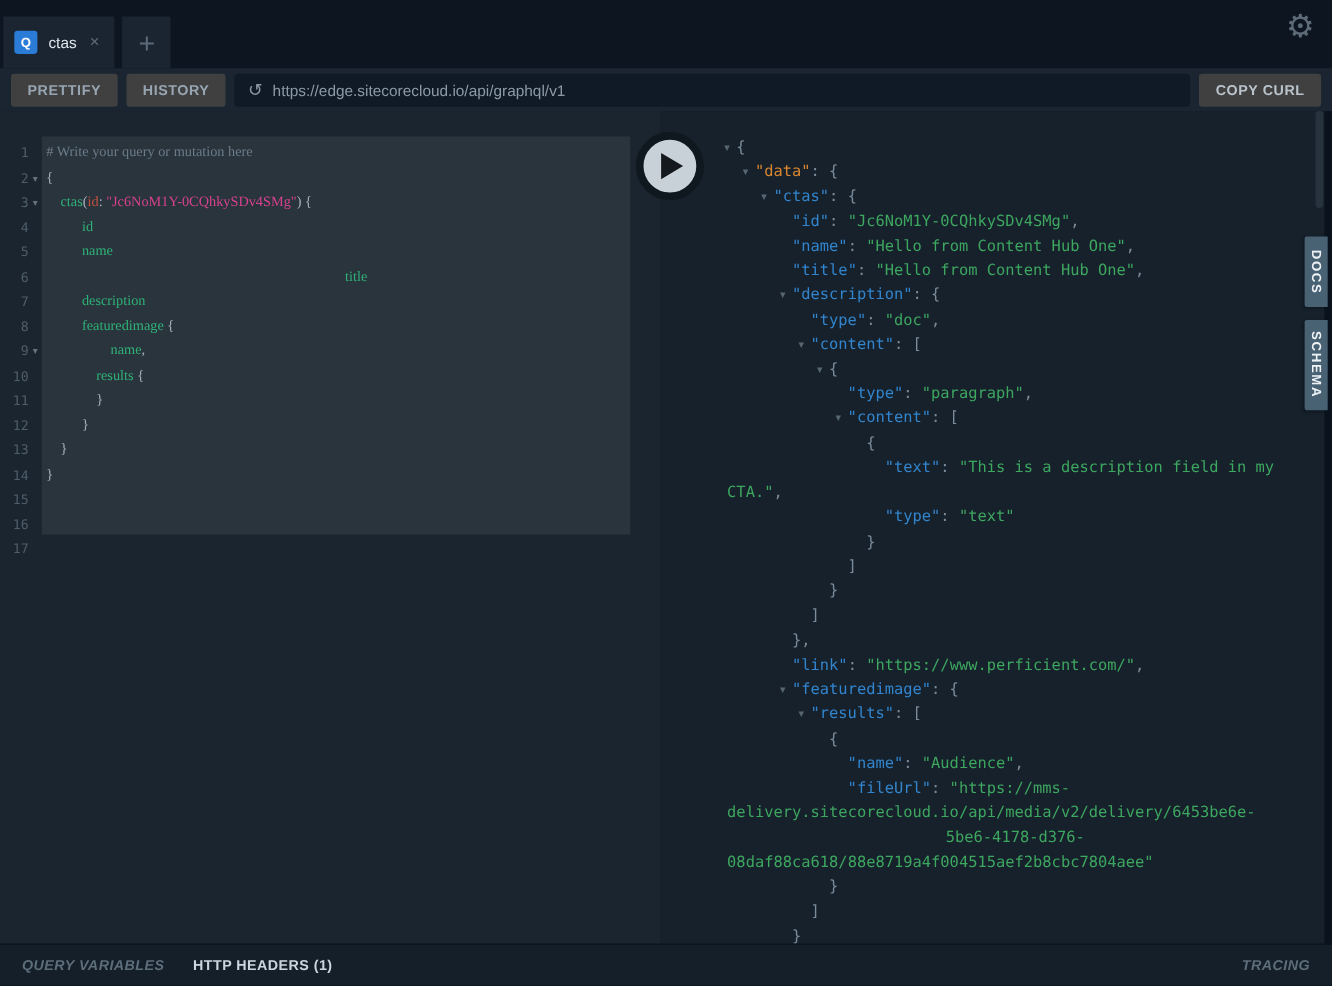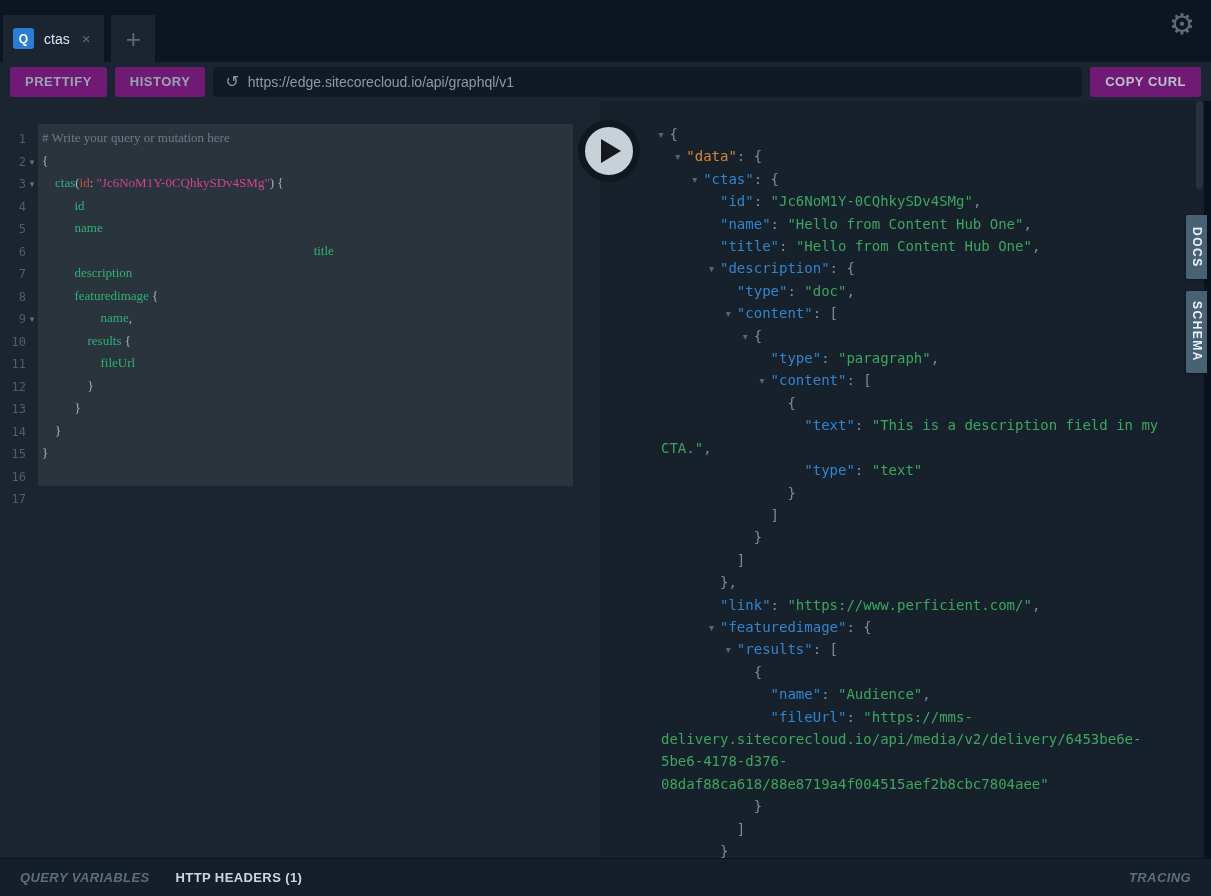--- a/index.html
+++ b/index.html
@@ -13,21 +13,21 @@
   .qbadge { width:21px; height:21px; border-radius:3px; background:#2b7cd6; color:#fff; font-size:12px; font-weight:bold; display:flex; align-items:center; justify-content:center; }
   .tablabel { color:#dfe6ec; font-size:14px; margin:0 12px 0 10px; }
   .tabclose { color:#5f6e7b; font-size:15px; cursor:pointer; }
   .newtab { width:44px; height:47px; margin-left:7px; background:#1a2531; display:flex; align-items:center; justify-content:center; cursor:pointer; }
   .newtab span { color:#5c6a77; font-size:26px; font-weight:300; line-height:1; }
   .gear { position:absolute; top:10px; right:16px; font-size:29px; color:#5d6b78; cursor:pointer; line-height:1;
           font-family:"DejaVu Sans", sans-serif; }
 
   
   .toolbar { position:absolute; top:62px; left:0; right:0; height:39px; background:#1a2531; display:flex; align-items:center; padding:0 10px; gap:8px; }
-  .tbtn { border:none; height:30px; padding:0 15px; background:#701a75; color:#97a5b2; font-family:"Liberation Sans",sans-serif; font-size:13px; font-weight:bold; letter-spacing:.5px; border-radius:3px; cursor:pointer; }
+  .tbtn { border:none; height:30px; padding:0 15px; background:#404040; color:#97a5b2; font-family:"Liberation Sans",sans-serif; font-size:13px; font-weight:bold; letter-spacing:.5px; border-radius:3px; cursor:pointer; }
   .tbtn.copycurl { color:#b9c3cc; }
   .urlbox { flex:1; height:30px; background:#0f1a26; border-radius:4px; display:flex; align-items:center; padding:0 12px; gap:9px; cursor:text; }
   .urlicon { color:#8b98a4; font-size:16px; line-height:1; font-family:"DejaVu Sans", sans-serif; }
   .urltext { color:#8d9aa6; font-size:14px; }
 
   
   .main { position:absolute; top:101px; left:0; right:0; bottom:38px; }
   .editor-pane { position:absolute; left:0; top:0; bottom:0; width:600px; background:#1b252f; cursor:text; }
   .gutter { position:absolute; left:0; top:27px; width:38px; }
   .grow { height:22.5px; display:flex; align-items:center; }
@@ -173,21 +173,20 @@
           <div class="cl" style="text-indent: 0ch;"><span class="t-com"># Write your query or mutation here</span></div>
           <div class="cl" style="text-indent: 0ch;"><span class="t-p">{</span></div>
           <div class="cl" style="text-indent: 2ch;"><span class="t-fld">ctas</span><span class="t-p">(</span><span class="t-attr">id</span><span class="t-p">: </span><span class="t-str">"Jc6NoM1Y-0CQhkySDv4SMg"</span><span class="t-p">) {</span></div>
           <div class="cl" style="text-indent: 5ch;"><span class="t-fld">id</span></div>
           <div class="cl" style="text-indent: 5ch;"><span class="t-fld">name</span></div>
           <div class="cl" style="text-indent: 5ch; text-align: center;"><span class="t-fld">title</span></div>
           <div class="cl" style="text-indent: 5ch;"><span class="t-fld">description</span></div>
           <div class="cl" style="text-indent: 5ch;"><span class="t-fld">featuredimage</span><span class="t-p"> {</span></div>
           <div class="cl" style="text-indent: 9ch;"><span class="t-fld">name</span><span class="t-p">,</span></div>
           <div class="cl" style="text-indent: 7ch;"><span class="t-fld">results</span><span class="t-p"> {</span></div>
-          <div class="cl" style="text-indent: 9ch;"><span class="t-fld">fileUrl</span></div>
           <div class="cl" style="text-indent: 7ch;"><span class="t-p">}</span></div>
           <div class="cl" style="text-indent: 5ch;"><span class="t-p">}</span></div>
           <div class="cl" style="text-indent: 2ch;"><span class="t-p">}</span></div>
           <div class="cl" style="text-indent: 0ch;"><span class="t-p">}</span></div>
         </div>
     </div>
 
     <div class="divider"></div>
 
     <div class="result-pane">
@@ -213,21 +212,21 @@
           <div class="rl" style="text-indent: 11ch;"><span class="t-rp">}</span></div>
           <div class="rl" style="text-indent: 9ch;"><span class="t-rp">]</span></div>
           <div class="rl" style="text-indent: 7ch;"><span class="t-rp">},</span></div>
           <div class="rl" style="text-indent: 7ch;"><span class="t-key">"link"</span><span class="t-rp">: </span><span class="t-rstr">"https://www.perficient.com/"</span><span class="t-rp">,</span></div>
           <div class="rl" style="text-indent: 7ch;"><span class="arr">▾</span><span class="t-key">"featuredimage"</span><span class="t-rp">: {</span></div>
           <div class="rl" style="text-indent: 9ch;"><span class="arr">▾</span><span class="t-key">"results"</span><span class="t-rp">: [</span></div>
           <div class="rl" style="text-indent: 11ch;"><span class="t-rp">{</span></div>
           <div class="rl" style="text-indent: 13ch;"><span class="t-key">"name"</span><span class="t-rp">: </span><span class="t-rstr">"Audience"</span><span class="t-rp">,</span></div>
           <div class="rl" style="text-indent: 13ch;"><span class="t-key">"fileUrl"</span><span class="t-rp">: </span><span class="t-rstr">"https://mms-</span></div>
           <div class="rl" style="text-indent: 0ch;"><span class="t-rstr">delivery.sitecorecloud.io/api/media/v2/delivery/6453be6e-</span></div>
-          <div class="rl" style="text-indent: 0ch;"><span class="t-rstr">5be6-4178-d376-</span></div>
+          <div class="rl" style="text-indent: 0ch; text-align: center;"><span class="t-rstr">5be6-4178-d376-</span></div>
           <div class="rl" style="text-indent: 0ch;"><span class="t-rstr">08daf88ca618/88e8719a4f004515aef2b8cbc7804aee"</span></div>
           <div class="rl" style="text-indent: 11ch;"><span class="t-rp">}</span></div>
           <div class="rl" style="text-indent: 9ch;"><span class="t-rp">]</span></div>
           <div class="rl" style="text-indent: 7ch;"><span class="t-rp">}</span></div>
         </div>
     </div>
 
     <button class="playbtn">
       <svg width="22" height="26" viewBox="0 0 22 26">
         <polygon points="1,1 21,13 1,25" fill="#15181c"></polygon>

